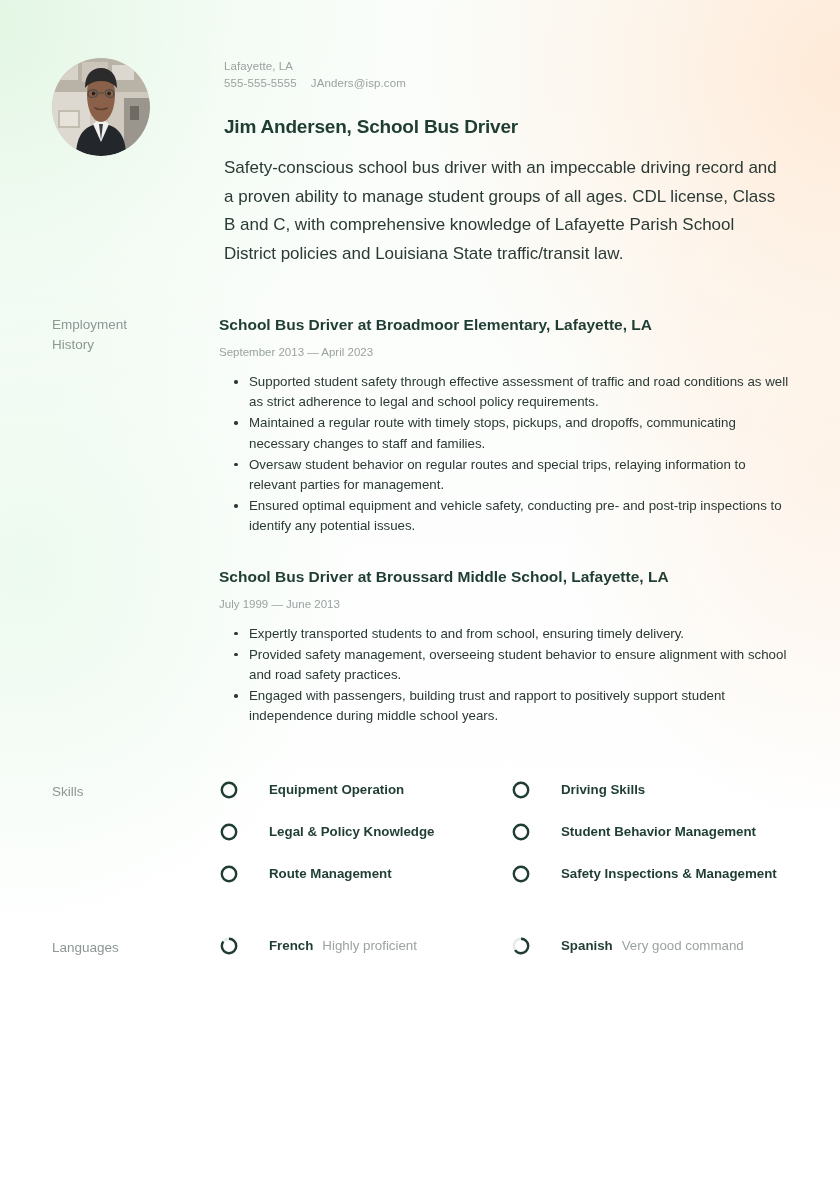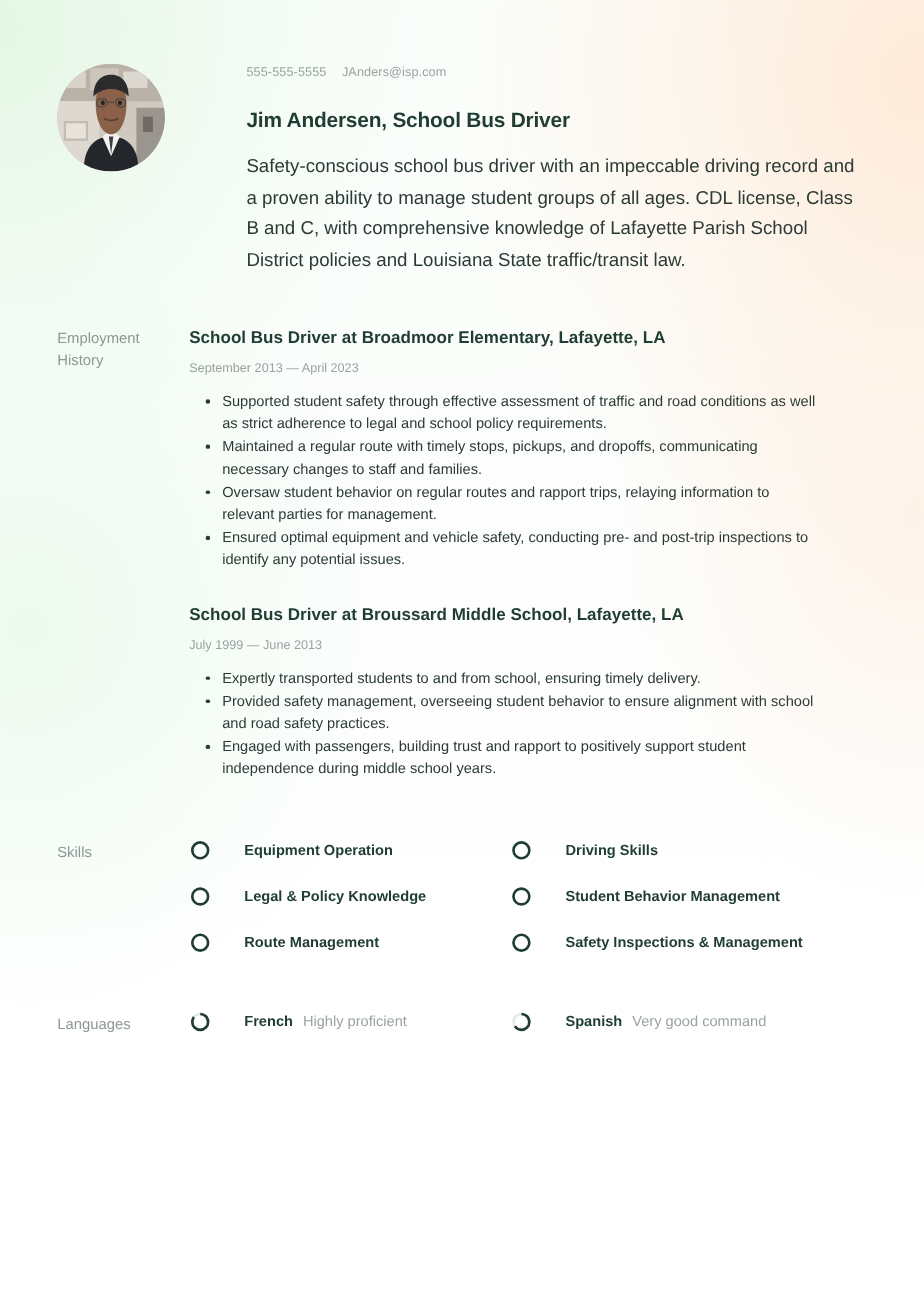--- a/index.html
+++ b/index.html
@@ -92,20 +92,21 @@
     min-width: 172px;
     padding-left: 52px;
     box-sizing: border-box;
     color: #8d9794;
     font-size: 13.5px;
     line-height: 20px;
     padding-top: 2px;
   }
   .section-body {
     flex: 1;
+    margin-left: 47px;
   }
 
   #employment-section { margin-top: 45px; }
   #education-section  { margin-top: 42px; }
   #skills-section     { margin-top: 52px; }
   #languages-section  { margin-top: 52px; }
 
   .entry + .entry { margin-top: 28px; }
   .entry-title {
     font-size: 15.5px;
@@ -209,40 +210,41 @@
           <path d="M55 32 C58 31 62 32 62 36 C62 39 59 40 56 39 C53 38 52 33 55 32 Z" fill="none" stroke="#4c4a49" stroke-width="1.2"></path>
           <line x1="46" y1="35" x2="52" y2="35" stroke="#4c4a49" stroke-width="1.2"></line>
           <ellipse cx="41.5" cy="35.5" rx="1.9" ry="2.1" fill="#2a2220"></ellipse>
           <ellipse cx="57" cy="35.5" rx="1.9" ry="2.1" fill="#2a2220"></ellipse>
           <path d="M43 50 C46 52 52 52 55 50" fill="none" stroke="#5d3f2f" stroke-width="1.6" stroke-linecap="round"></path>
         </g>
       </svg>
     </div>
 
     <div class="header-text">
+      <div class="contact-line">Lafayette, LA</div>
       <div class="contact-row">
         <span class="contact-line">555-555-5555</span>
         <span class="contact-line">JAnders@isp.com</span>
       </div>
       <div class="name-title">Jim Andersen, School Bus Driver</div>
       <div class="summary">Safety-conscious school bus driver with an impeccable driving record and a proven ability to manage student groups of all ages. CDL license, Class B and C, with comprehensive knowledge of Lafayette Parish School District policies and Louisiana State traffic/transit law.</div>
     </div>
   </div>
 
   <div class="section" id="employment-section">
     <div class="section-label">Employment History</div>
     <div class="section-body">
 
       <div class="entry">
         <div class="entry-title">School Bus Driver at Broadmoor Elementary, Lafayette, LA</div>
         <div class="entry-date">September 2013 — April 2023</div>
         <ul class="bullets">
           <li>Supported student safety through effective assessment of traffic and road conditions as well as strict adherence to legal and school policy requirements.</li>
           <li>Maintained a regular route with timely stops, pickups, and dropoffs, communicating necessary changes to staff and families.</li>
-          <li>Oversaw student behavior on regular routes and rapport trips, relaying information to relevant parties for management.</li>
+          <li>Oversaw student behavior on regular routes and special trips, relaying information to relevant parties for management.</li>
           <li>Ensured optimal equipment and vehicle safety, conducting pre- and post-trip inspections to identify any potential issues.</li>
         </ul>
       </div>
 
       <div class="entry">
         <div class="entry-title">School Bus Driver at Broussard Middle School, Lafayette, LA</div>
         <div class="entry-date">July 1999 — June 2013</div>
         <ul class="bullets">
           <li>Expertly transported students to and from school, ensuring timely delivery.</li>
           <li>Provided safety management, overseeing student behavior to ensure alignment with school and road safety practices.</li>

